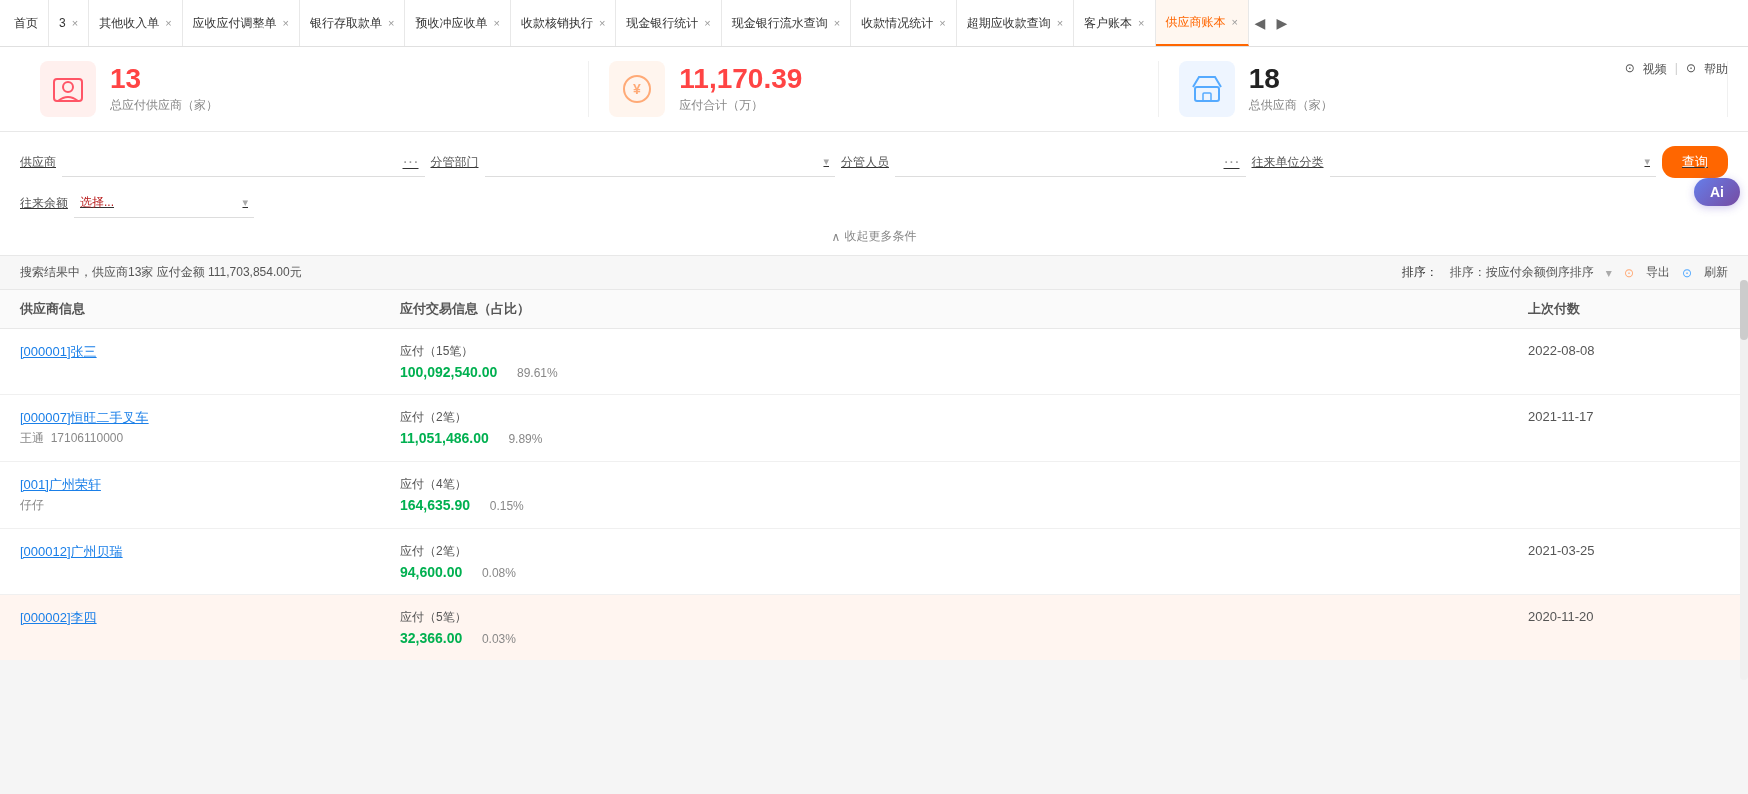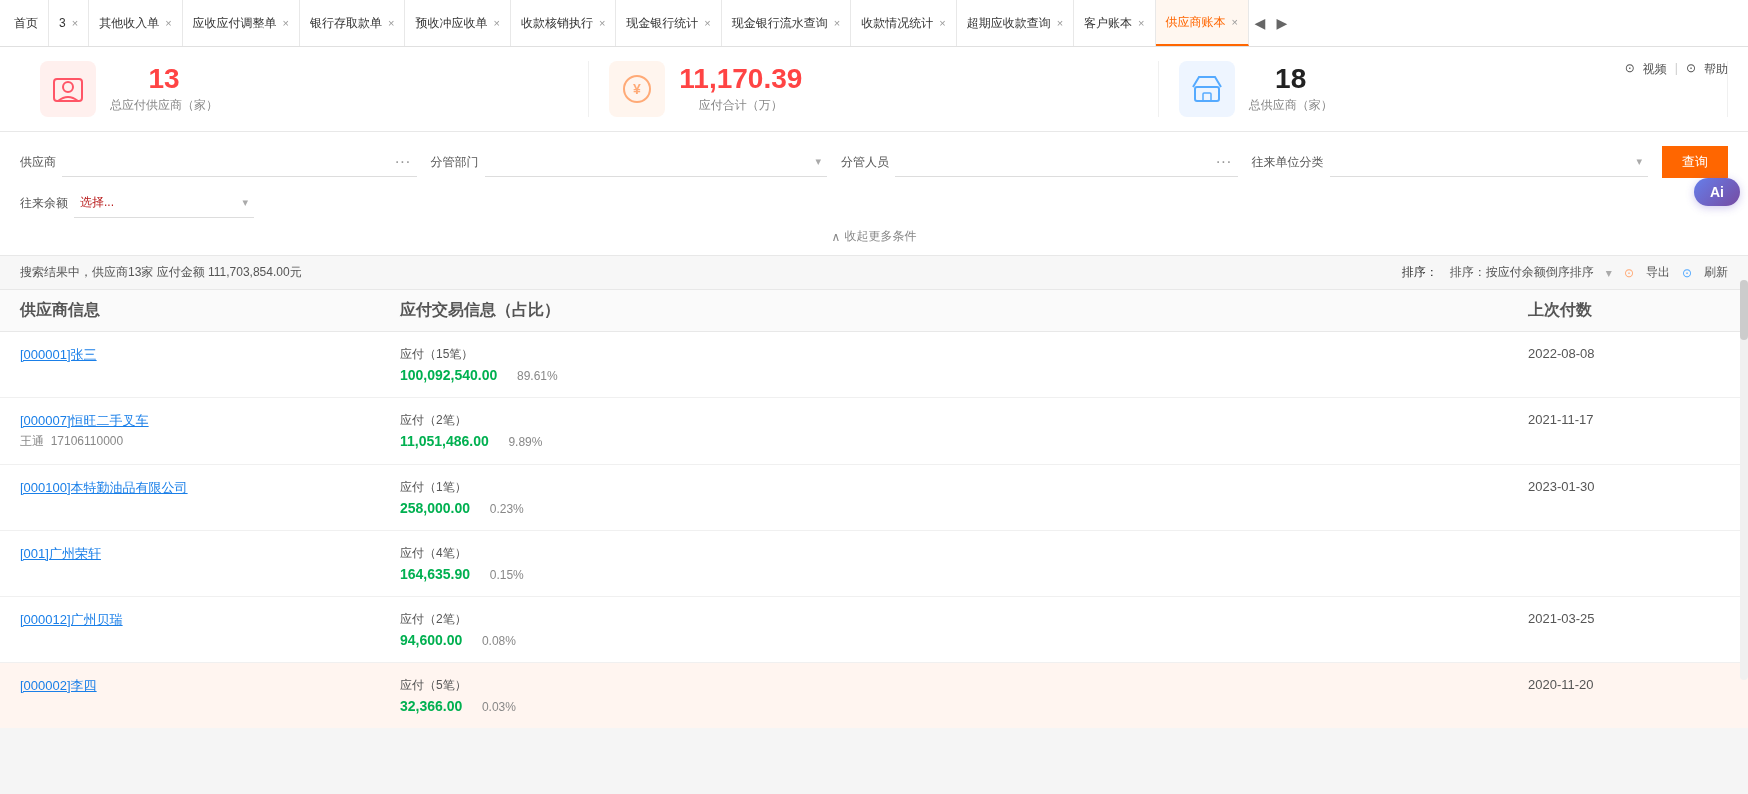--- a/index.html
+++ b/index.html
@@ -71,21 +71,21 @@
       display: flex;
       align-items: center;
       justify-content: center;
       margin-right: 14px;
       font-size: 26px;
       flex-shrink: 0;
     }
     .stat-icon.pink { background: #fff0ee; color: #f56; }
     .stat-icon.orange { background: #fff5ee; color: #fa7; }
     .stat-icon.blue { background: #eef5ff; color: #5af; }
-    .stat-info { display: flex; flex-direction: column; align-items: center; }
+    .stat-info { display: flex; flex-direction: column; }
     .stat-value { font-size: 28px; font-weight: bold; color: #f44; line-height: 1.1; }
     .stat-value.black { color: #222; }
     .stat-label { font-size: 12px; color: #888; margin-top: 2px; }
     .top-right-links {
       position: absolute;
       right: 20px;
       top: 14px;
       font-size: 12px;
       color: #666;
       display: flex;
@@ -96,23 +96,24 @@
 
     
     .filter-area {
       background: #fff;
       padding: 14px 20px 10px 20px;
       border-bottom: 1px solid #e8e8e8;
     }
     .filter-row {
       display: flex;
       align-items: center;
-      gap: 14px;
+      gap: 6px;
       margin-bottom: 10px;
       flex-wrap: nowrap;
+      text-decoration: underline;
     }
     .filter-item {
       display: flex;
       align-items: center;
       gap: 6px;
       flex: 1;
       min-width: 0;
     }
     .filter-label {
       font-size: 12px;
@@ -144,21 +145,21 @@
       padding: 0 6px;
       cursor: pointer;
       font-size: 12px;
       color: #333;
     }
     .filter-select .chevron { color: #aaa; font-size: 11px; }
     .query-btn {
       background: #f60;
       color: #fff;
       border: none;
-      border-radius: 0;
+      border-radius: 13px;
       padding: 6px 20px;
       font-size: 13px;
       cursor: pointer;
       white-space: nowrap;
       height: 32px;
     }
     .collapse-bar {
       display: flex;
       justify-content: center;
       align-items: center;
@@ -193,21 +194,21 @@
     
     .table-area {
       background: #fff;
       padding: 0 0 0 0;
     }
     .table-header {
       display: flex;
       padding: 10px 20px;
       background: #fafafa;
       border-bottom: 1px solid #e8e8e8;
-      font-size: 16px;
+      font-size: 13px;
       font-weight: bold;
       color: #555;
     }
     .col-supplier { flex: 0 0 380px; }
     .col-transaction { flex: 1; }
     .col-lastpay { flex: 0 0 200px; }
 
     .table-row {
       display: flex;
       padding: 14px 20px;
@@ -458,37 +459,25 @@
     <div class="col-transaction">
       <div class="trans-label">应付（2笔）</div>
       <span class="trans-amount">11,051,486.00</span>
       <span class="trans-pct">9.89%</span>
     </div>
     <div class="col-lastpay">
       <span class="last-pay-date">2021-11-17</span>
     </div>
   </div>
 
-  <div class="table-row">
-    <div class="col-supplier">
-      <div class="supplier-name">[000100]本特勤油品有限公司</div>
-    </div>
-    <div class="col-transaction">
-      <div class="trans-label">应付（1笔）</div>
-      <span class="trans-amount">258,000.00</span>
-      <span class="trans-pct">0.23%</span>
-    </div>
-    <div class="col-lastpay">
-      <span class="last-pay-date">2023-01-30</span>
-    </div>
-  </div>
 
   <div class="table-row">
     <div class="col-supplier">
       <div class="supplier-name">[001]广州荣轩</div>
+      <div class="supplier-contact">仔仔</div>
     </div>
     <div class="col-transaction">
       <div class="trans-label">应付（4笔）</div>
       <span class="trans-amount">164,635.90</span>
       <span class="trans-pct">0.15%</span>
     </div>
     <div class="col-lastpay">
       <span class="last-pay-date"></span>
     </div>
   </div>

